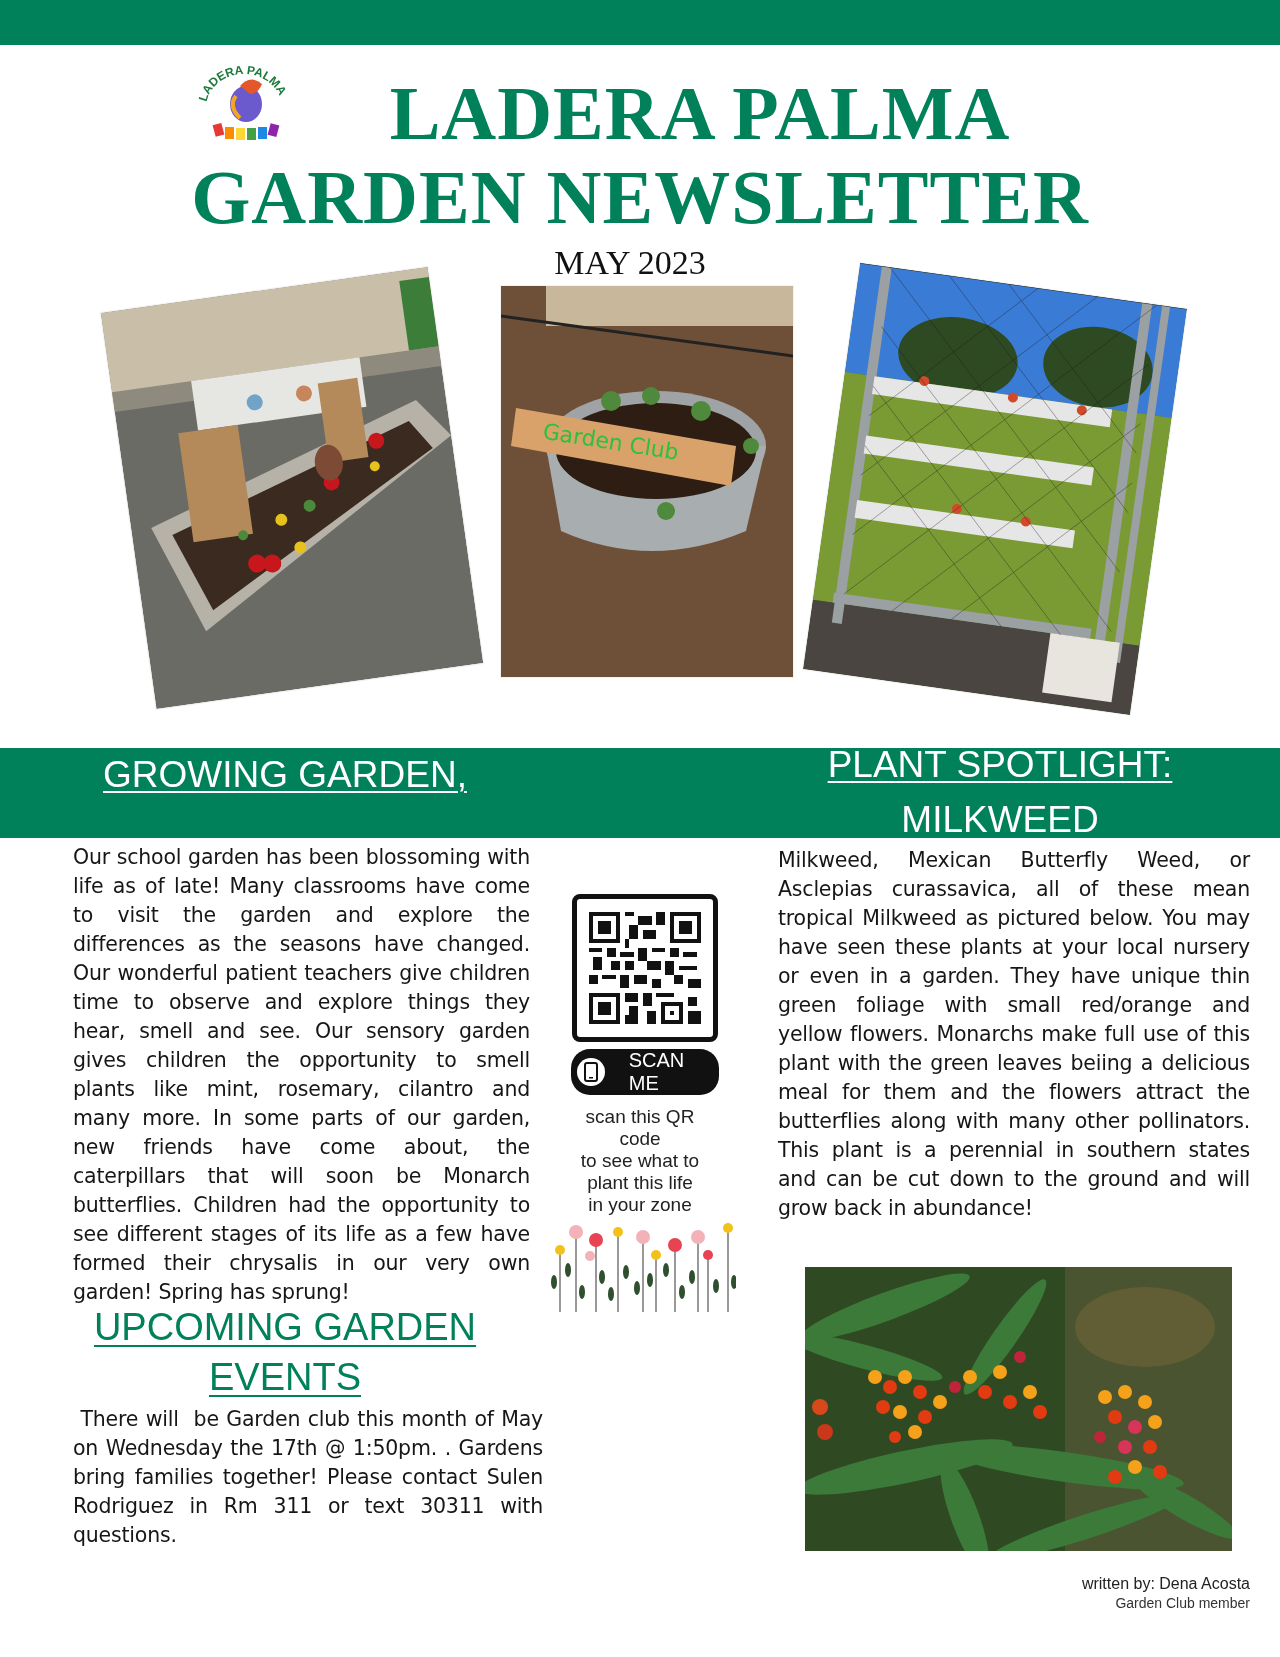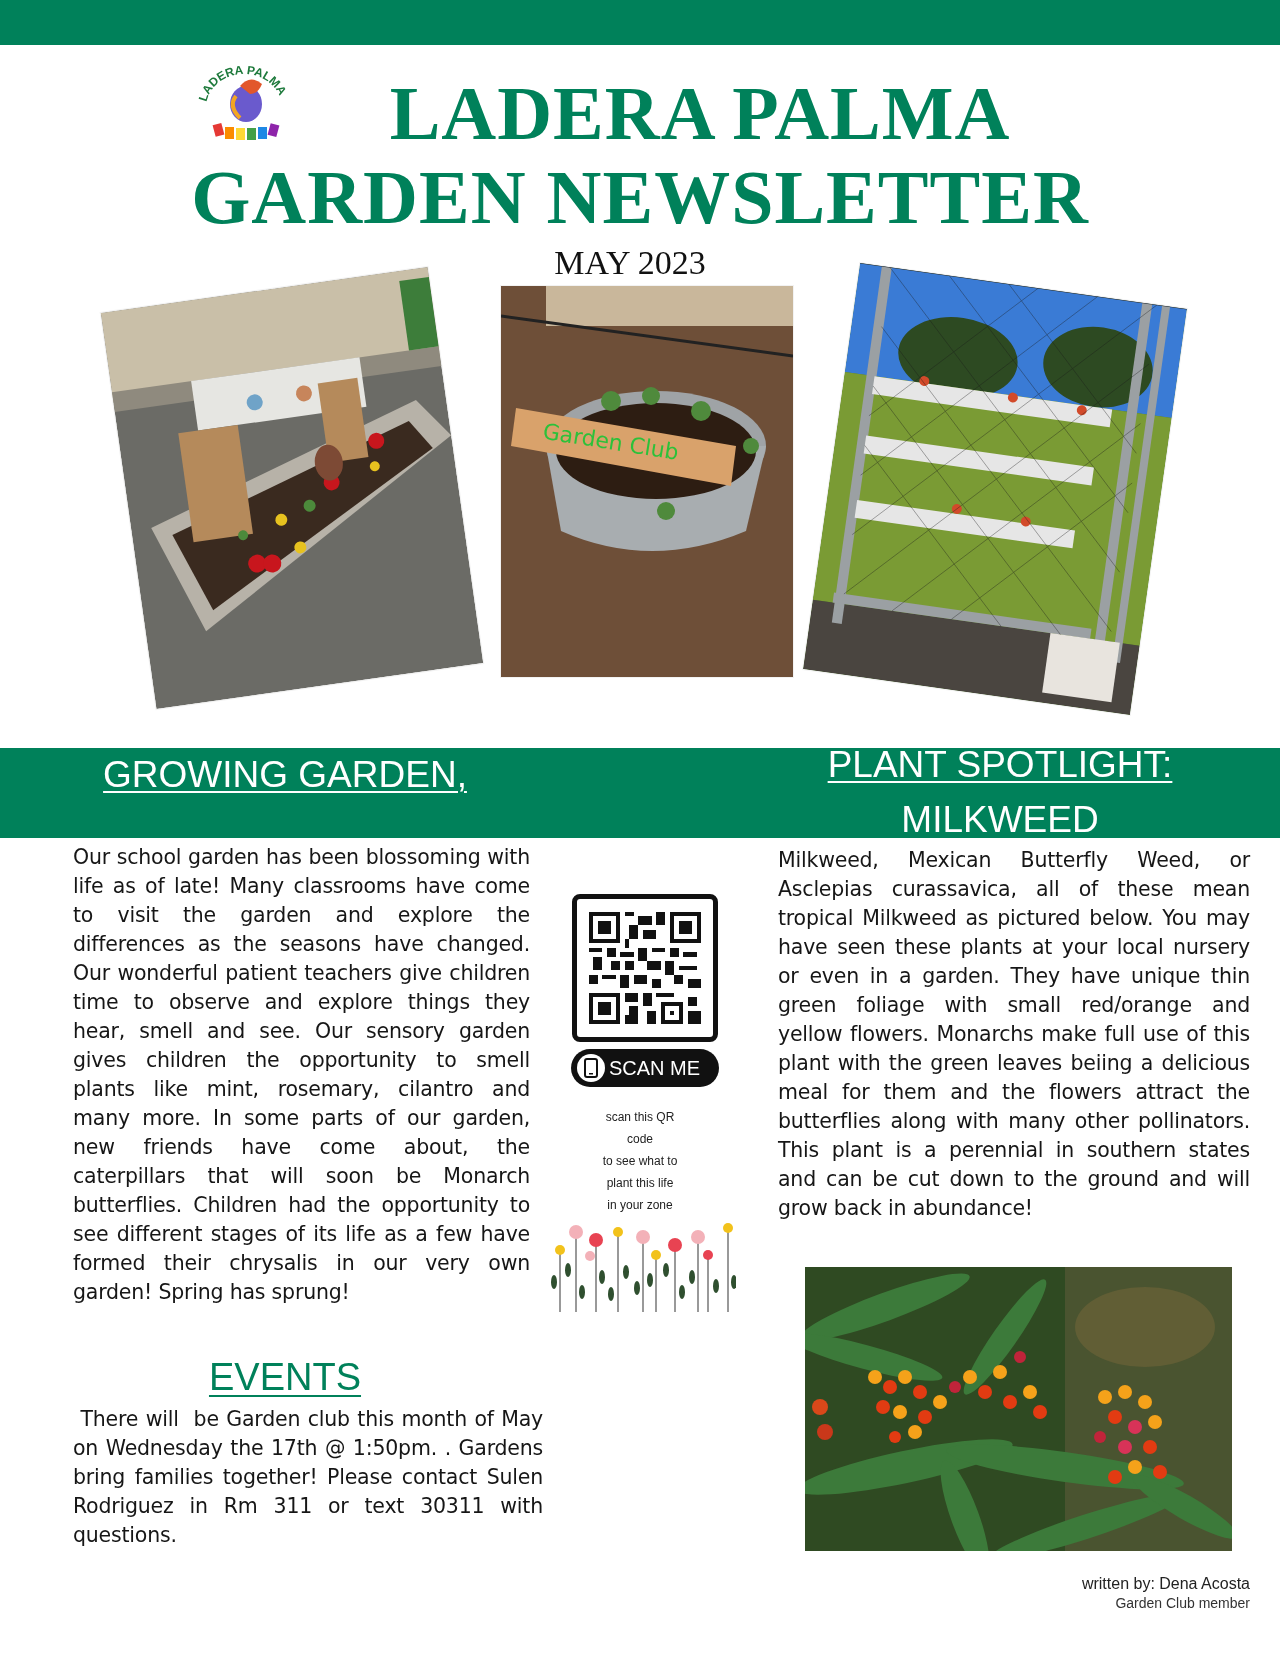--- a/index.html
+++ b/index.html
@@ -39,25 +39,25 @@
   .text-right { left: 778px; top: 846px; width: 472px; }
   .text-events { left: 73px; top: 1405px; width: 470px; }
 
   .events-heading { position: absolute; left: 70px; top: 1302px; width: 430px; text-align: center;
     color: #00815a; font-size: 38px; line-height: 50px; }
   .events-heading span { text-decoration: underline; text-decoration-thickness: 2px; text-underline-offset: 5px; }
 
   
   .qr-box { position: absolute; left: 572px; top: 894px; width: 146px; height: 148px; border: 5px solid #111;
     border-radius: 8px; background: #fff; padding: 12px; }
-  .scan-me { position: absolute; left: 571px; top: 1049px; width: 148px; height: 38px; background: #111;
-    border-radius: 19px; color: #fff; font-size: 20px; display: flex; align-items: center; gap: 4px; padding-left: 6px; }
+  .scan-me { position: absolute; left: 571px; top: 1049px; width: 148px; height: 46px; background: #111;
+    border-radius: 19px; color: #fff; font-size: 20px; display: flex; align-items: center; gap: 24px; padding-left: 6px; }
   .scan-phone { width: 28px; height: 28px; border-radius: 50%; background: #fff; display:flex; align-items:center; justify-content:center; }
   .qr-caption { position: absolute; left: 560px; top: 1106px; width: 160px; text-align: center;
-    font-size: 12px; line-height: 22px; color: #222; }
+    font-size: 19px; line-height: 22px; color: #222; }
   .flowers { position: absolute; left: 548px; top: 1222px; width: 188px; height: 90px; }
 
   .milkweed-photo { position: absolute; left: 805px; top: 1267px; width: 427px; height: 284px; overflow: hidden; }
 
   .byline { position: absolute; left: 1040px; top: 1575px; width: 210px; text-align: right; }
   .byline-name { font-size: 16px; color: #222; }
   .byline-role { font-size: 14px; color: #333; margin-top: 2px; }
 </style>
 </head>
 <body>
@@ -164,21 +164,21 @@
   <span>GROWING GARDEN,</span><br>
 </div>
 <div class="band-heading band-right">
   <span>PLANT SPOTLIGHT:</span>
 </div>
 <div class="band-right-2">MILKWEED</div>
 
 <p class="body-text text-left">Our school garden has been blossoming with life as of late! Many classrooms have come to visit the garden and explore the differences as the seasons have changed. Our wonderful patient teachers give children time to observe and explore things they hear, smell and see. Our sensory garden gives children the opportunity to smell plants like mint, rosemary, cilantro and many more. In some parts of our garden, new friends have come about, the caterpillars that will soon be Monarch butterflies. Children had the opportunity to see different stages of its life as a few have formed their chrysalis in our very own garden! Spring has sprung!</p>
 
 <div class="events-heading">
-  <br>
+  <span>UPCOMING GARDEN</span><br>
   <span>EVENTS</span>
 </div>
 <p class="body-text text-events">&nbsp;There will &nbsp;be Garden club this month of May on Wednesday the 17th @ 1:50pm. . Gardens bring families together! Please contact Sulen Rodriguez in Rm 311 or text 30311 with questions.</p>
 
 <div class="qr-box">
   <svg width="112" height="114" viewBox="0 0 25 25" shape-rendering="crispEdges">
     <rect width="25" height="25" fill="#fff"></rect>
     <g fill="#111">
       <rect x="0" y="0" width="7" height="7"></rect>
         <rect x="1" y="1" width="5" height="5" fill="#fff"></rect>

